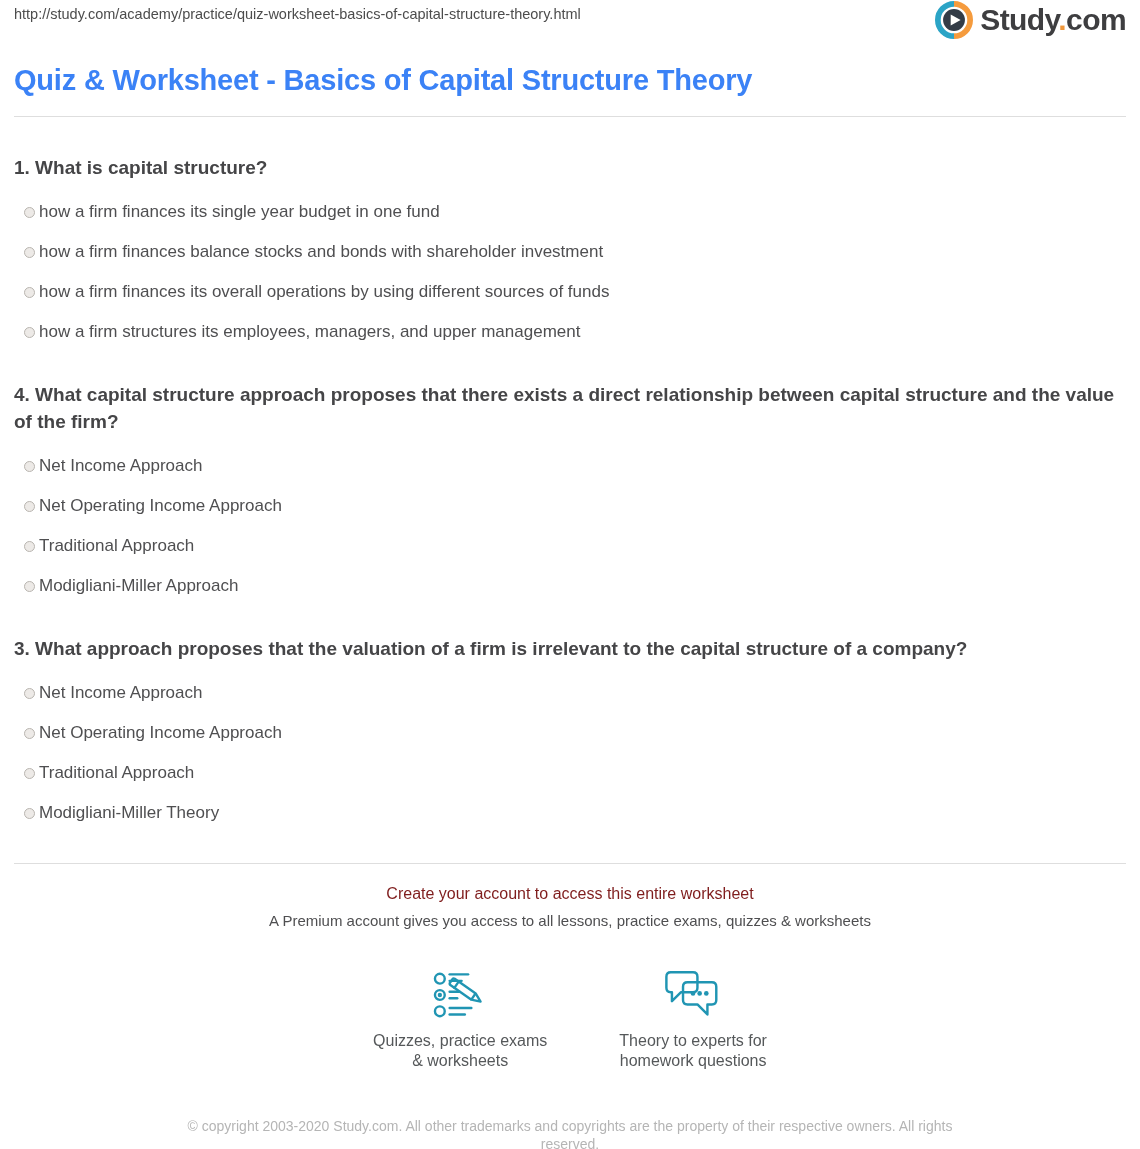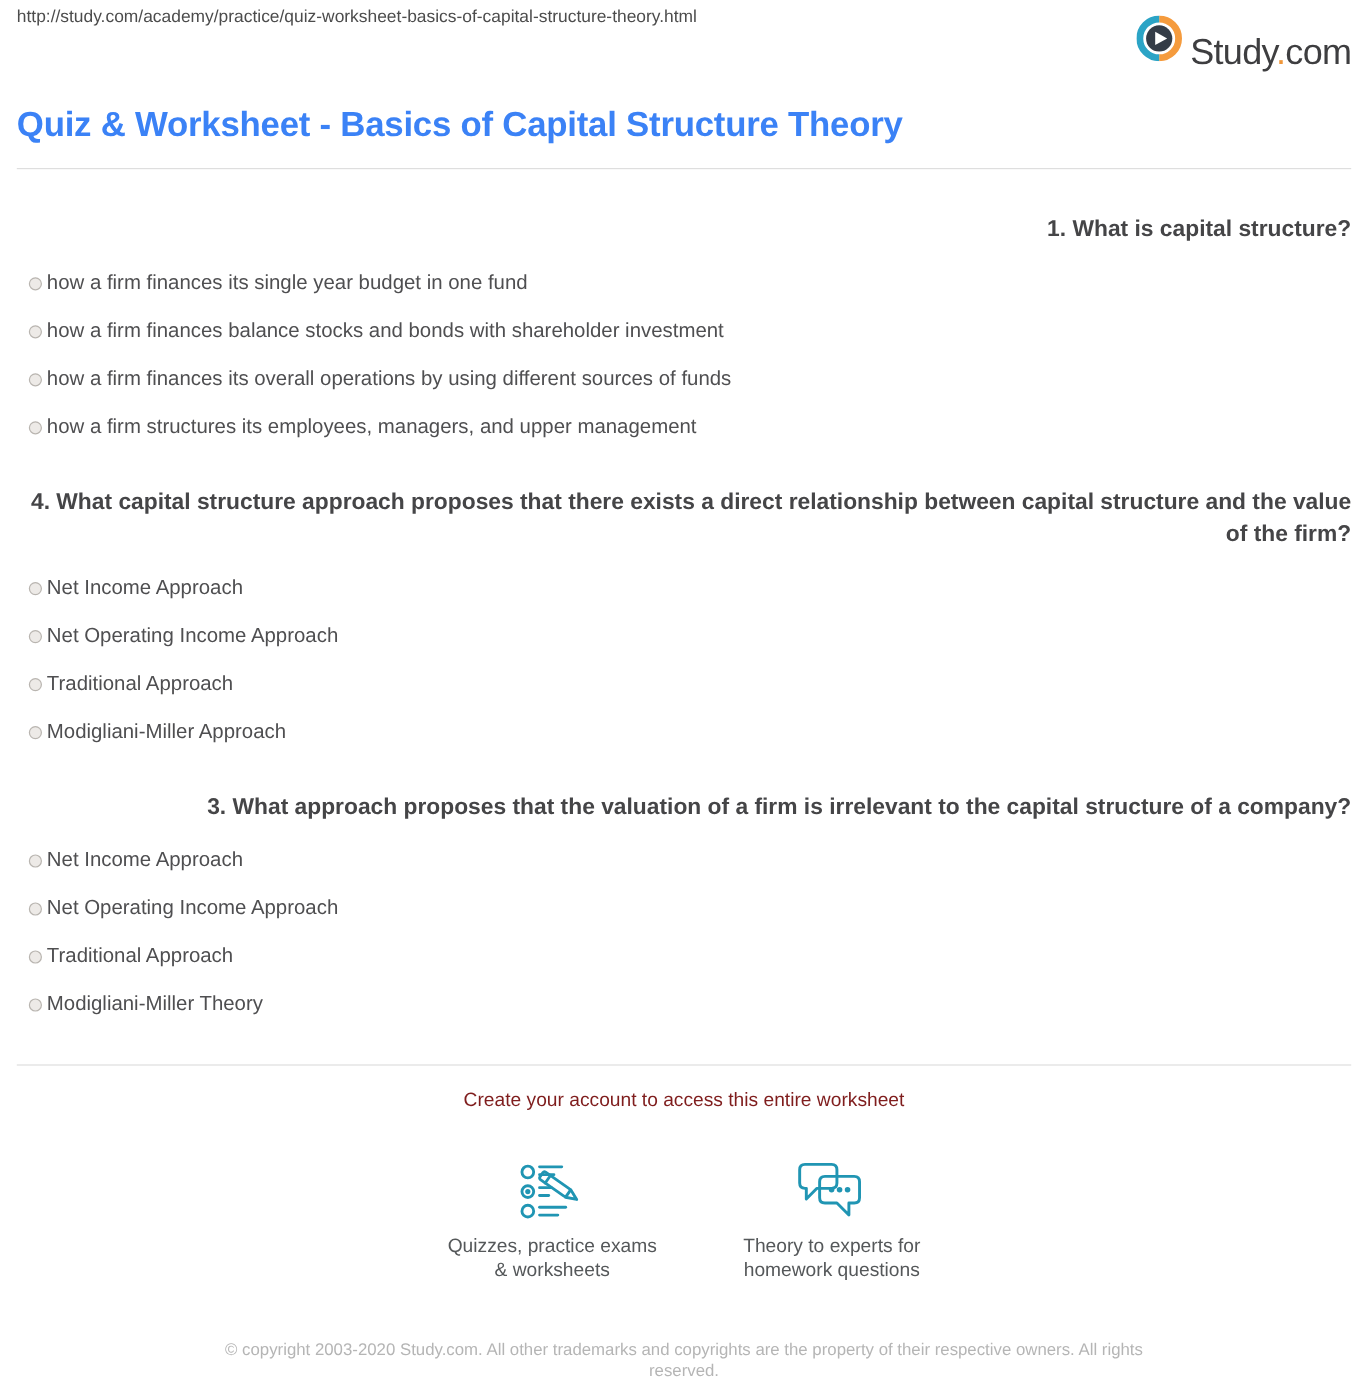--- a/index.html
+++ b/index.html
@@ -9,30 +9,30 @@
     font-family:"Liberation Sans","DejaVu Sans",sans-serif;
     color:#4f4f51;
   }
   .page { padding:0 14px; }
 
   
   .top-bar { display:flex; justify-content:space-between; align-items:flex-start; padding-top:1px; }
   .url-text { font-size:14.5px; color:#4c4c4c; padding-top:5px; }
   .logo { display:flex; align-items:center; gap:7px; cursor:pointer; }
   .logo svg { display:block; }
-  .logo-text { font-size:30px; font-weight:400; color:#3e3e40; letter-spacing:-0.6px; line-height:38px;margin-top:24px; }
+  .logo-text { font-size:30px; font-weight:700; color:#3e3e40; letter-spacing:-0.6px; line-height:38px; }
   .logo-dot { color:#f0973a; }
 
   
   .page-title { margin:25px 0 0; font-size:29px; font-weight:700; color:#3b82f6; letter-spacing:-0.2px; }
   .rule { border:none; border-top:1px solid #dedede; margin:19px 0 0; }
 
   
   .question { margin-top:37px; }
-  .q-text { margin:16px 0 19px; font-size:19px; line-height:27px; font-weight:700; color:#454547;text-align:right; }
+  .q-text { margin:16px 0 19px; font-size:19px; line-height:27px; font-weight:700; color:#454547; }
   .options { }
   .option { display:flex; align-items:center; gap:4px; margin-bottom:16px; padding-left:10px; cursor:pointer; }
   .option:last-child { margin-bottom:0; }
   .radio { width:11px; height:11px; border-radius:50%; background:#edeae7; border:1px solid #b9b5b0; flex:none; }
   .opt-label { font-size:17px; line-height:24px; color:#4f4f51; }
 
   
   .signup-rule { border:none; border-top:1px solid #dedede; margin:38px 0 0; }
   .signup-heading { margin:21px 0 0; text-align:center; font-size:16px; font-weight:400; color:#7f1d1d; }
   .signup-sub { margin:9px 0 0; text-align:center; font-size:15px; color:#4f4f51; }
@@ -131,20 +131,21 @@
       <label class="option">
         <span class="radio"></span>
         <span class="opt-label">Modigliani-Miller Theory</span>
       </label>
     </div>
   </section>
 
   <section>
     <hr class="signup-rule">
     <h2 class="signup-heading">Create your account to access this entire worksheet</h2>
+    <div class="signup-sub">A Premium account gives you access to all lessons, practice exams, quizzes &amp; worksheets</div>
 
     <div class="features">
 
 
       <div class="feature">
         <div class="feature-icon">
           <svg width="57" height="50" viewBox="0 0 52 46" aria-hidden="true">
             <circle cx="7" cy="8" r="4.5" class="icon-stroke"></circle>
             <circle cx="7" cy="23" r="4.5" class="icon-stroke"></circle>
             <circle cx="7" cy="38" r="4.5" class="icon-stroke"></circle>

